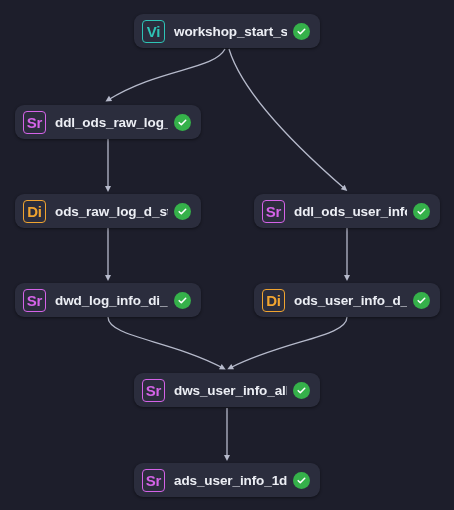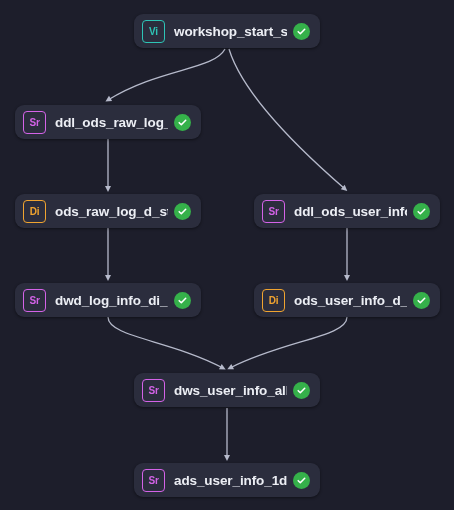--- a/index.html
+++ b/index.html
@@ -41,21 +41,21 @@
   }
   .node-type-badge {
     flex: 0 0 auto;
     width: 21px;
     height: 21px;
     border-radius: 4px;
     border: 1.6px solid #888;
     display: flex;
     align-items: center;
     justify-content: center;
-    font-size: 10px;
+    font-size: 15px;
     font-weight: bold;
     letter-spacing: -0.2px;
     background: transparent;
   }
   .node-type-badge.sr {
     border-color: #d463e8;
     color: #d463e8;
   }
   .node-type-badge.di {
     border-color: #f0a430;

